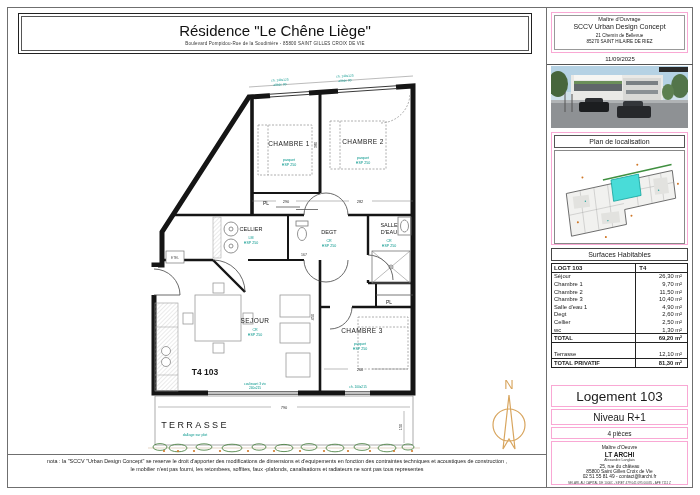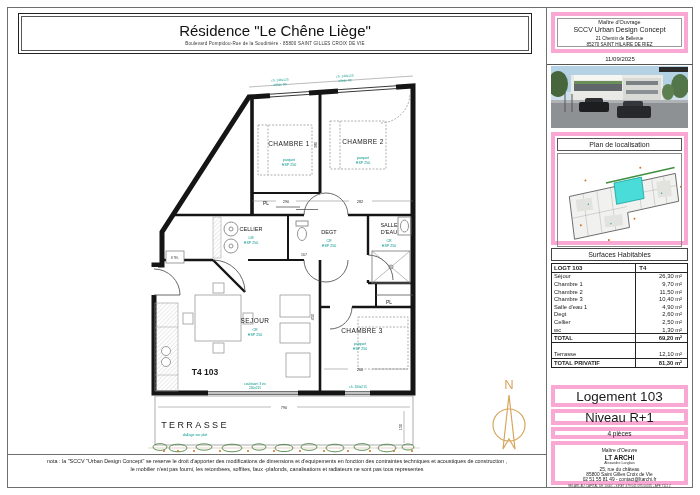--- a/index.html
+++ b/index.html
@@ -11,21 +11,21 @@
 
   
   .title-box{position:absolute;left:18px;top:13px;width:512px;height:39px;border:1px solid #222;}
   .title-box .inner{position:absolute;left:2px;top:2px;right:2px;bottom:2px;border:1px solid #555;
                     display:flex;flex-direction:column;align-items:center;justify-content:center;}
   .title-main{font-size:15px;color:#111;}
   .title-sub{font-size:4.5px;color:#333;margin-top:2px;letter-spacing:.2px;}
 
   
   .sidebar{position:absolute;left:547px;top:7px;width:146px;height:481px;}
-  .sbox{position:absolute;left:4px;width:137px;border:4px solid #f9a8d4;background:#fff;box-sizing:border-box;}
+  .sbox{position:absolute;left:4px;width:137px;border:1px solid #f9a8d4;background:#fff;box-sizing:border-box;}
   .owner-box{top:5px;height:41px;padding-top:3px;text-align:center;}
   .owner-box .inner2{position:absolute;left:2px;top:2px;right:2px;bottom:2px;border:1px solid #999;}
   .owner-role{font-size:5.5px;position:relative;}
   .owner-name{font-size:7px;position:relative;margin-top:1px;}
   .owner-a1{font-size:4.6px;position:relative;margin-top:3px;}
   .owner-a2{font-size:4.6px;position:relative;margin-top:1px;}
   .date-row{position:absolute;left:0;top:47px;width:146px;text-align:center;font-size:6px;
             padding:2px 0 2px 0;border-bottom:1px solid #555;}
   .photo-box{position:absolute;left:4px;top:59px;width:137px;height:62px;}
   .loc-box{top:125px;height:113px;}
@@ -38,21 +38,21 @@
   table.surf td{font-size:5.8px;padding:.8px 2px;border:0;}
   table.surf td.val{text-align:right;padding-right:5px;}
   tr.hdr td{font-weight:bold;border-bottom:1.4px solid #222;font-size:6px;}
   tr.hdr td.val{text-align:left;padding-left:3px;}
   td.vcol{border-left:1px solid #222 !important;}
   tr.total td{font-weight:bold;border-top:1.2px solid #222;border-bottom:1.2px solid #222;}
   tr.spacer td{height:6px;}
   tr.totalp td{font-weight:bold;border-top:1.2px solid #222;}
 
   .unit1{top:378px;height:22px;display:flex;align-items:center;justify-content:center;font-size:13.5px;}
-  .unit2{top:402px;height:16px;display:flex;align-items:center;justify-content:center;font-size:13px;}
+  .unit2{top:402px;height:16px;display:flex;align-items:center;justify-content:center;font-size:10px;}
   .unit3{top:420px;height:12px;display:flex;align-items:center;justify-content:center;font-size:6.5px;}
   .arch-box{top:434px;height:44px;text-align:center;padding-top:2px;}
   .arch-role{font-size:5px;}
   .arch-name{font-size:6.5px;font-weight:bold;margin-top:.5px;}
   .arch-person{font-size:3.6px;color:#333;}
   .arch-a1{font-size:4.8px;margin-top:2.5px;}
   .arch-a2{font-size:4.8px;}
   .arch-c{font-size:4.8px;}
   .arch-legal{font-size:3.1px;color:#444;margin-top:1.5px;}
 

